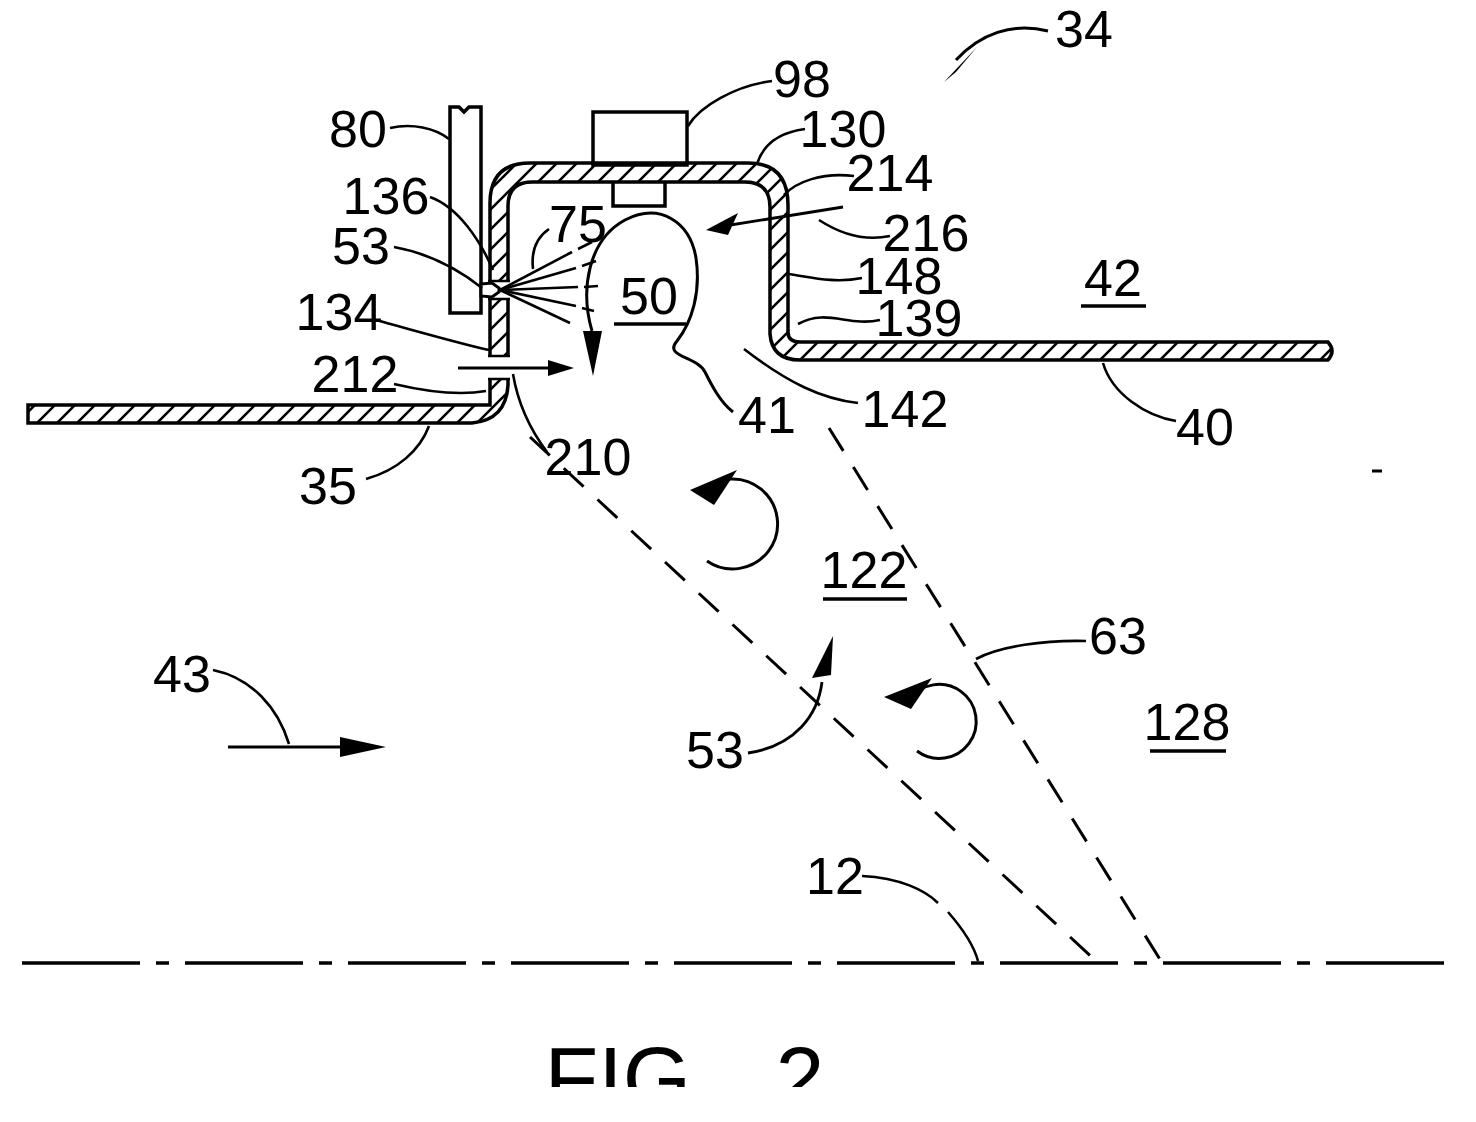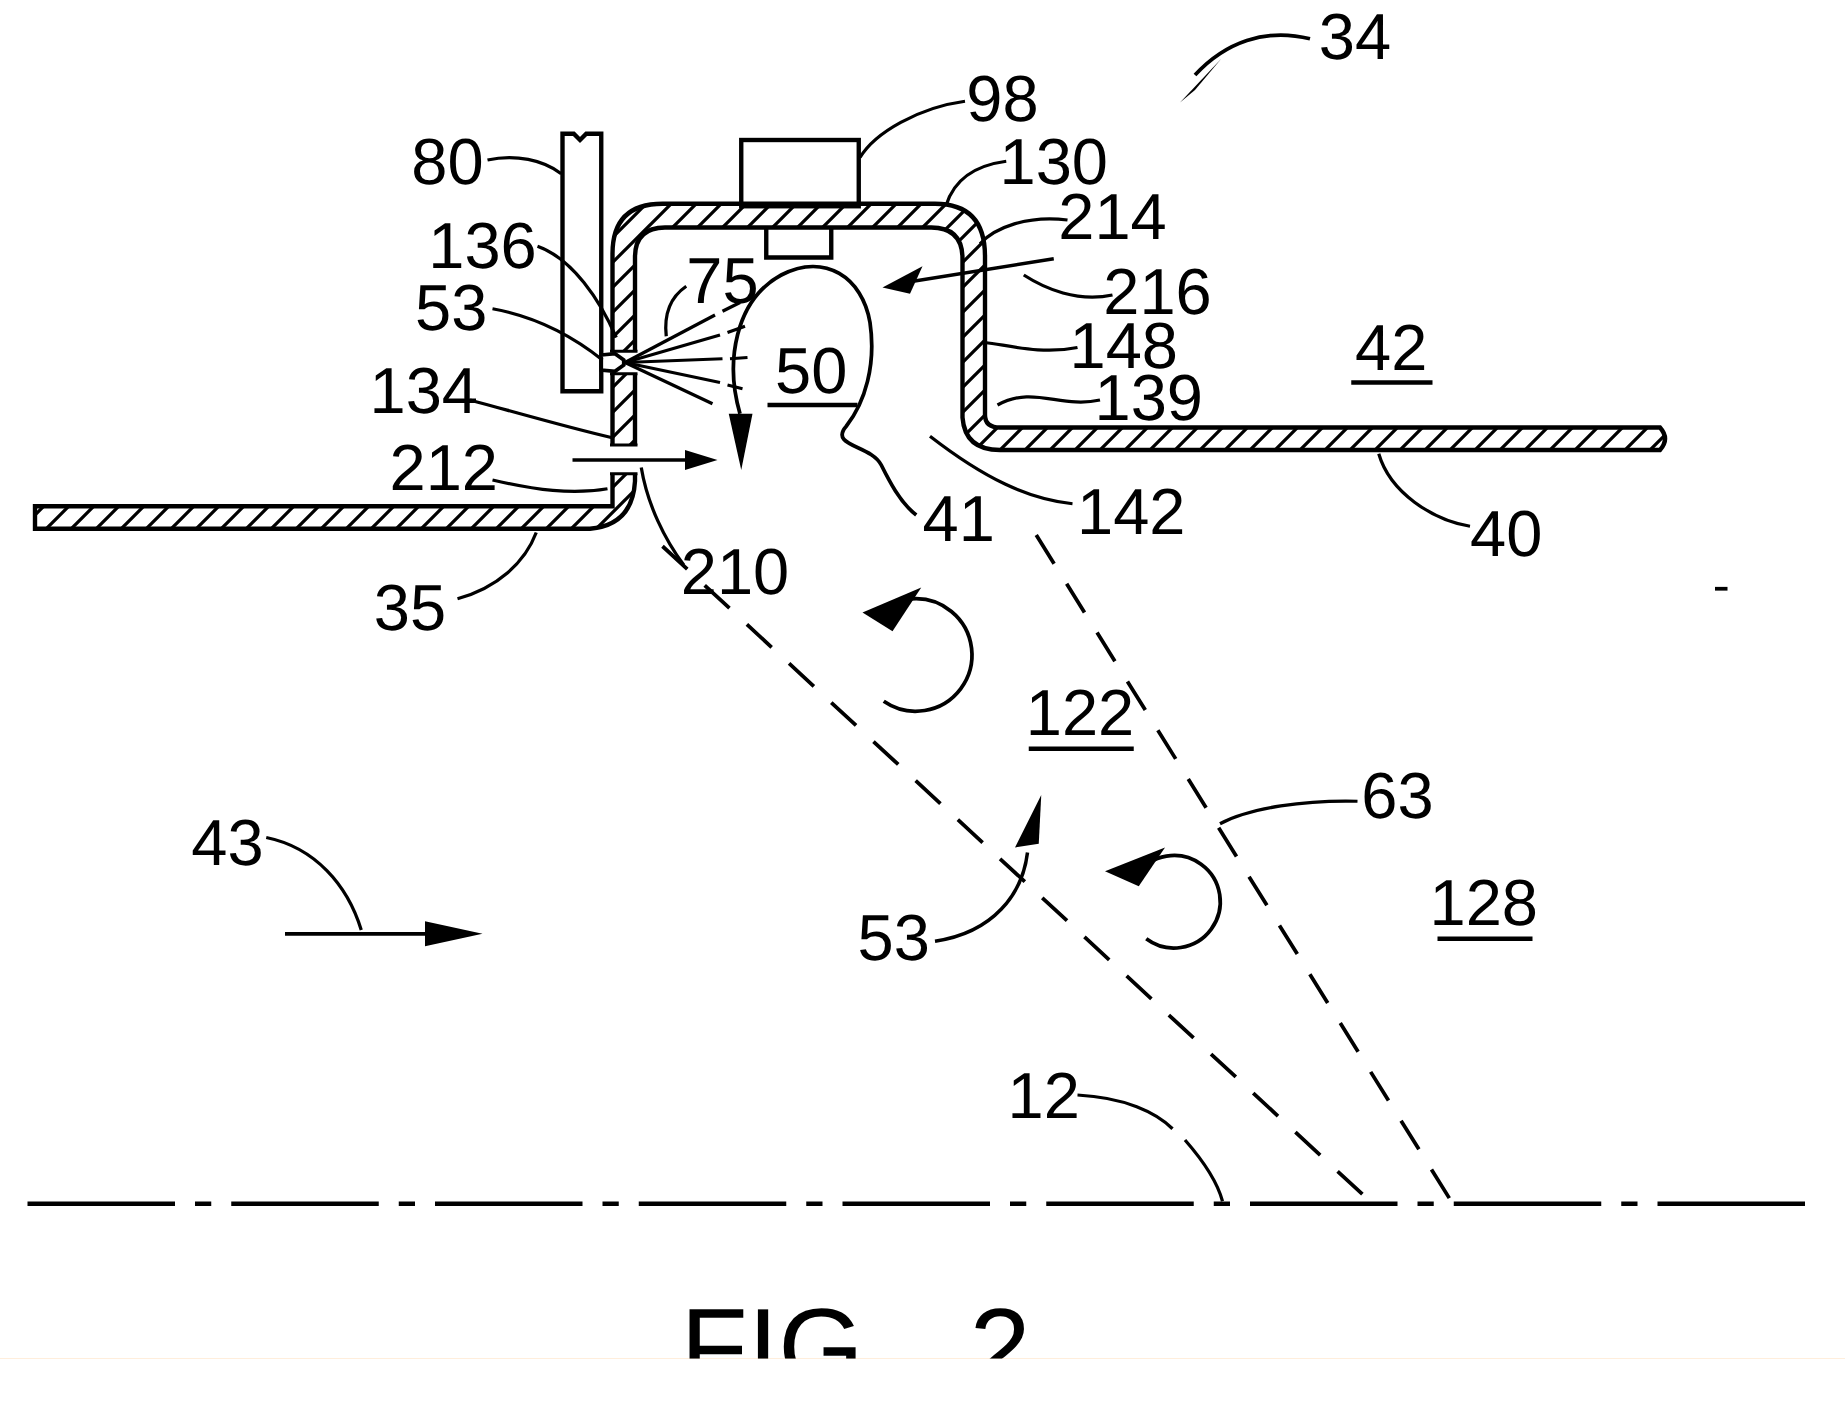--- a/index.html
+++ b/index.html
@@ -1,16 +1,16 @@
 <!DOCTYPE html>
 <html><head>
 <meta charset="utf-8">
 <style>
   html,body{margin:0;padding:0;background:#ffffff;}
-  .stage{width:1476px;height:1087px;position:relative;background:#fdba74;overflow:hidden;}
+  .stage{width:1476px;height:1087px;position:relative;background:#ef4444;overflow:hidden;}
   svg{display:block;}
   .lbl{font-family:"Liberation Sans", sans-serif;font-size:52px;fill:#000;}
   .cap{font-family:"Liberation Sans", sans-serif;font-size:88px;fill:#000;}
   .ink{stroke:#000;fill:none;}
 </style>
 </head>
 <body>
 
 <div class="stage">
 <svg width="1476" height="1122" viewBox="0 0 1476 1122" xmlns="http://www.w3.org/2000/svg">

